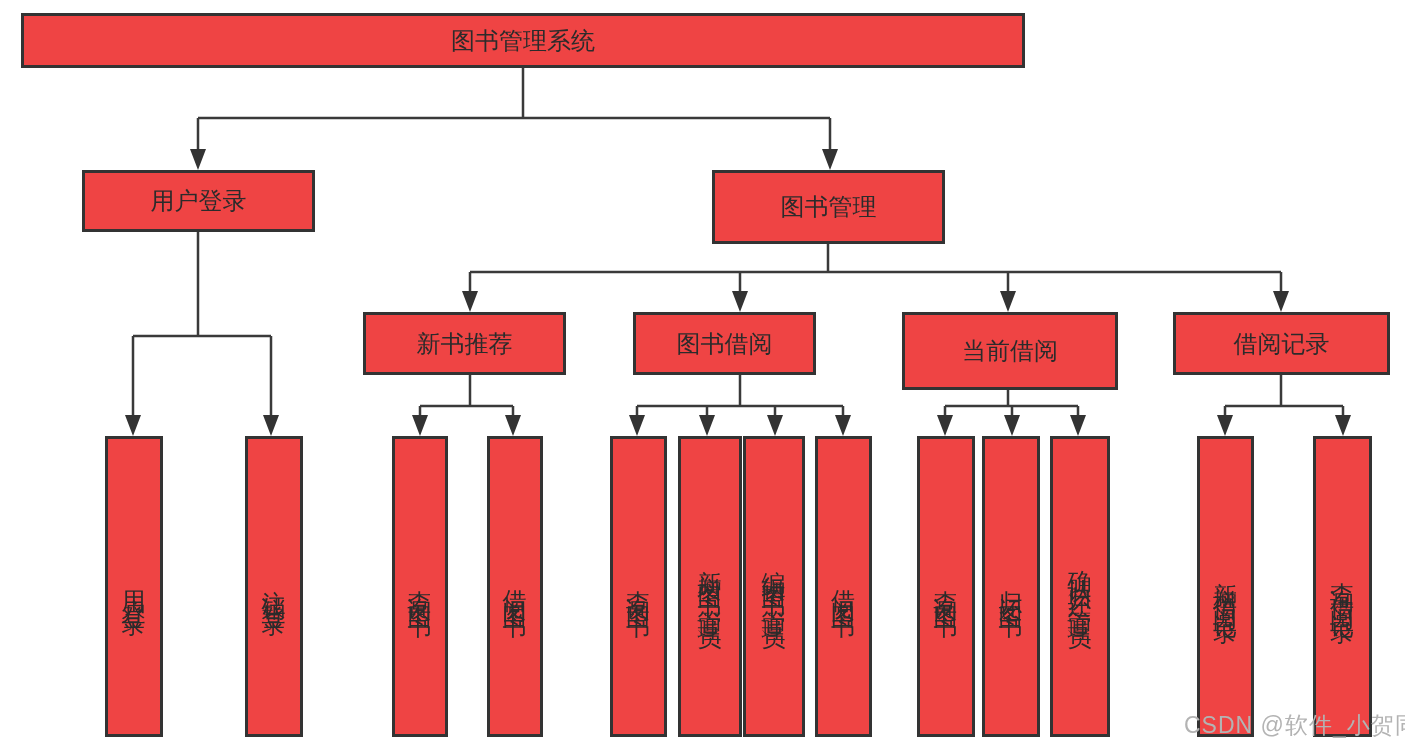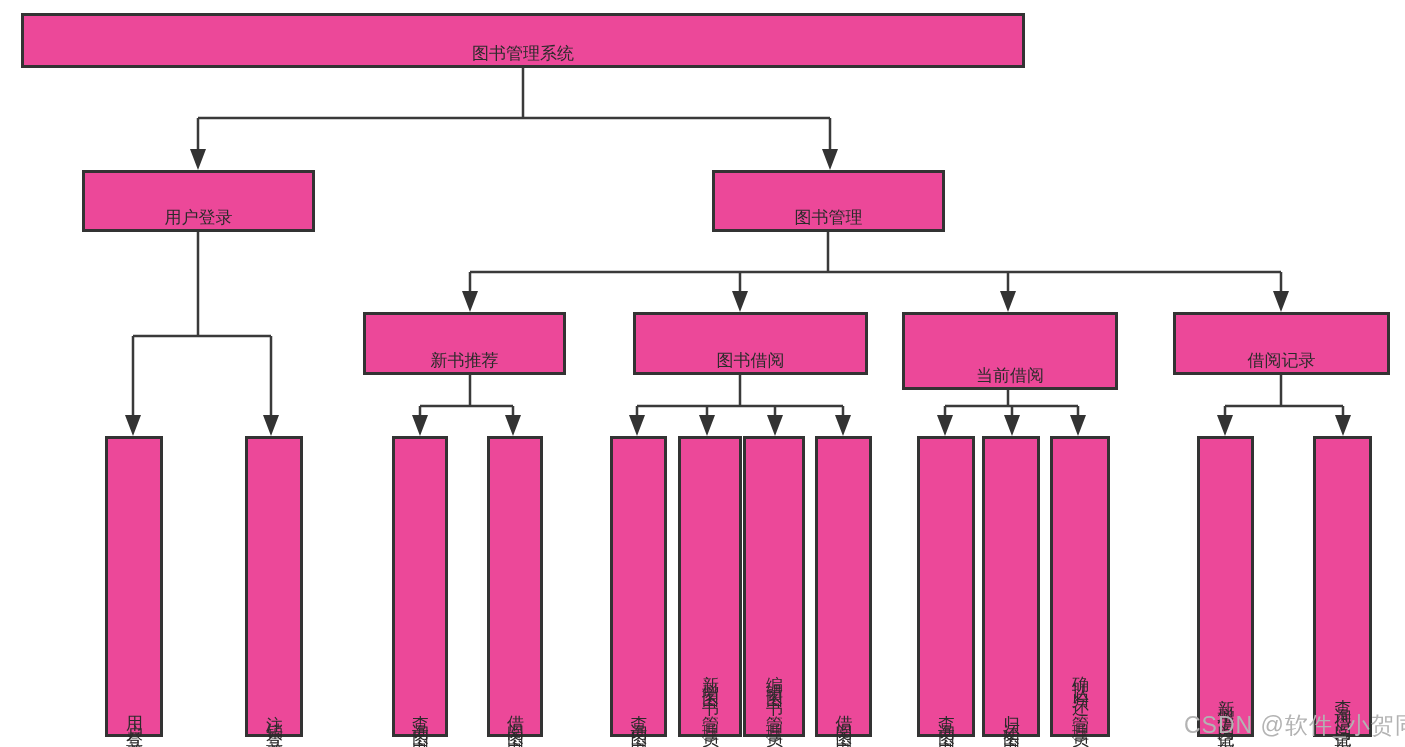--- a/index.html
+++ b/index.html
@@ -3,23 +3,23 @@
 <meta charset="utf-8">
 <style>
   html,body{margin:0;padding:0;background:#ffffff;}
   .stage{
     position:relative;width:1405px;height:747px;background:#ffffff;
     font-family:"Liberation Sans",sans-serif;overflow:hidden;
   }
   .wires{position:absolute;left:0;top:0;width:1405px;height:747px;}
   .node{
     position:absolute;box-sizing:border-box;
-    border:3px solid #333333;background:#ec4899;
-    display:flex;align-items:flex-end;justify-content:center;
-    color:#2b2b2b;font-size:17px;z-index:2;
+    border:3px solid #333333;background:#ef4444;
+    display:flex;align-items:center;justify-content:center;
+    color:#2b2b2b;font-size:24px;z-index:2;
   }
   .node .lbl{white-space:nowrap;}
   .node.vt .lbl{
     display:block;white-space:normal;
     writing-mode:vertical-rl;text-orientation:mixed;
     letter-spacing:8px;line-height:1.05;
   }
   .watermark{
     position:absolute;left:1184px;top:710px;z-index:5;
     font-size:23px;color:#b3b3b3;white-space:nowrap;letter-spacing:1px;
@@ -52,28 +52,28 @@
       M1217 415 L1233 415 L1225 436 Z M1335 415 L1351 415 L1343 436 Z"></path>
   </svg>
 
   <div class="node" style="left:21px;top:13px;width:1004px;height:55px;">
     <span class="lbl">图书管理系统</span>
   </div>
 
   <div class="node" style="left:82px;top:170px;width:233px;height:62px;">
     <span class="lbl">用户登录</span>
   </div>
-  <div class="node" style="left:712px;top:170px;width:233px;height:62px;font-family:Liberation Mono, monospace;">
+  <div class="node" style="left:712px;top:170px;width:233px;height:74px;font-family:Liberation Mono, monospace;">
     <span class="lbl">图书管理</span>
   </div>
 
   <div class="node" style="left:363px;top:312px;width:203px;height:63px;">
     <span class="lbl">新书推荐</span>
   </div>
-  <div class="node" style="left:633px;top:312px;width:235px;height:63px;">
+  <div class="node" style="left:633px;top:312px;width:183px;height:63px;">
     <span class="lbl">图书借阅</span>
   </div>
   <div class="node" style="left:902px;top:312px;width:216px;height:78px;">
     <span class="lbl">当前借阅</span>
   </div>
   <div class="node" style="left:1173px;top:312px;width:217px;height:63px;">
     <span class="lbl">借阅记录</span>
   </div>
 
   <div class="node vt" style="left:105px;top:436px;width:58px;height:301px;">

